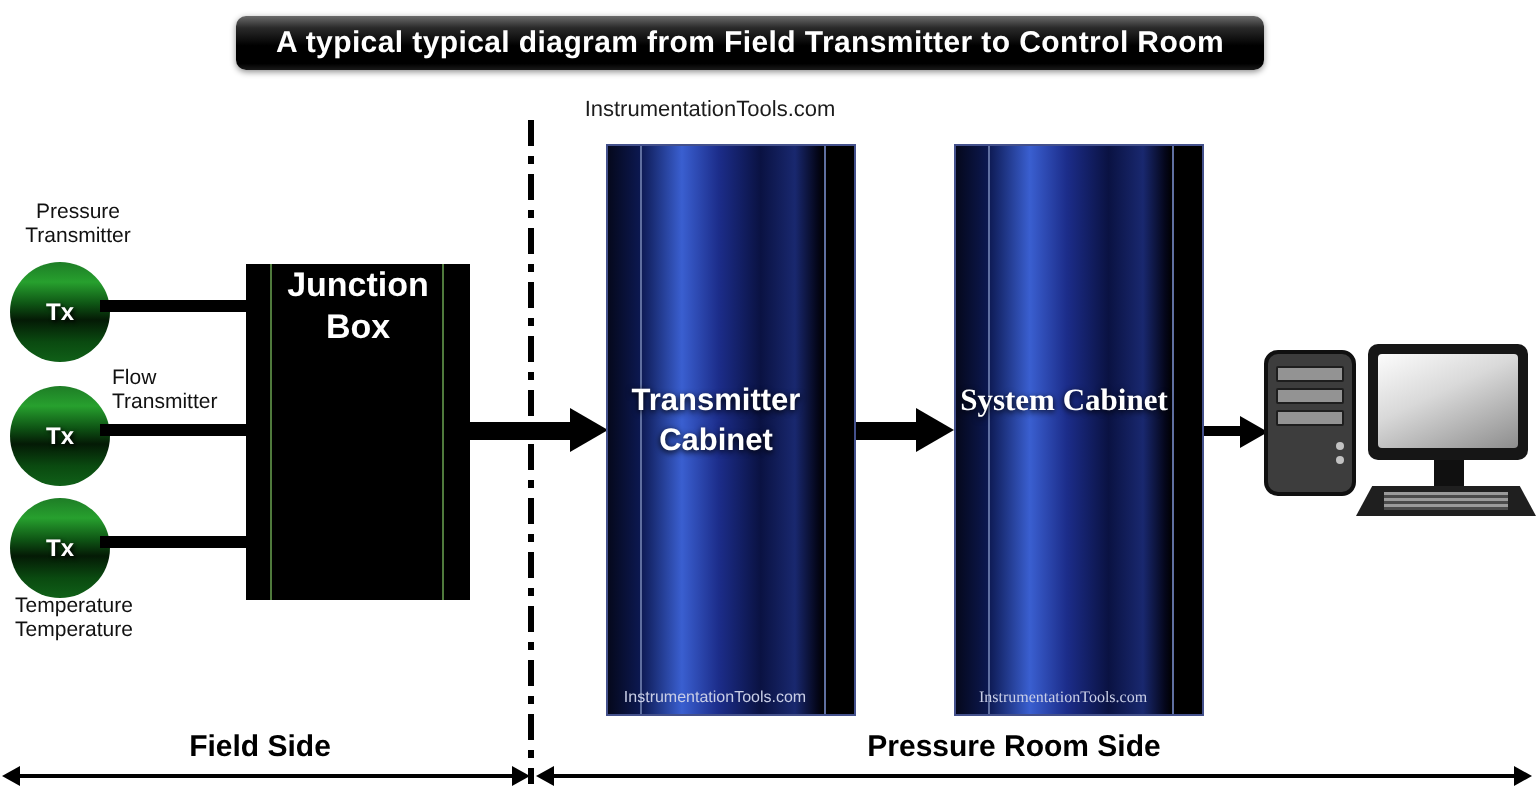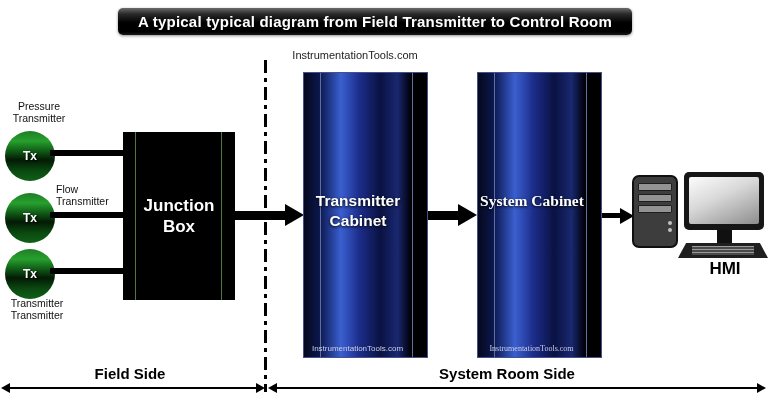--- a/index.html
+++ b/index.html
@@ -20,21 +20,21 @@
   
   .tx-circle { width:50px; height:50px; border-radius:50%;
     background:linear-gradient(180deg,#1e7d26 0%,#27a02e 20%,#0e5414 42%,#041a05 58%,#0a4a10 80%,#106018 100%);
     display:flex; align-items:center; justify-content:center;
     color:#fff; font-weight:bold; font-size:12px; text-shadow:1px 1px 2px #000; }
   .tx-label { font-size:10.5px; line-height:12px; color:#111; }
   .wire-pair { height:6px; background:#fff; border-top:3px solid #000; border-bottom:3px solid #000; width:74px; left:50px; }
 
   
   .junction-box { left:123px; top:132px; width:112px; height:168px; background:#000;
-    display:flex; align-items:center; justify-content:center; text-align:center;
+    display:flex; align-items:flex-start; justify-content:center; text-align:center;
     color:#fff; font-weight:bold; font-size:17px; line-height:1.25; }
   .jb-line { top:0; bottom:0; width:1px; background:#4f7a3c; }
 
   
   .divider { left:264px; top:60px; width:3px; height:332px;
     background:repeating-linear-gradient(180deg,#000 0px,#000 13px,transparent 13px,transparent 18px,#000 18px,#000 22px,transparent 22px,transparent 27px); }
 
   
   .thick-arrow { height:9px; background:#000; top:211px; }
   .thick-arrow::after { content:""; position:absolute; right:-19px; top:-7px;
@@ -78,21 +78,21 @@
 </head>
 <body>
 
 <div class="canvas">
 
   <div class="abs title-bar">A typical typical diagram from Field Transmitter to Control Room</div>
   <div class="abs watermark-top">InstrumentationTools.com</div>
 
   <div class="abs tx-label" style="left:56px; top:183px; width:66px; text-align:left;">Flow Transmitter</div>
   <div class="abs tx-label" style="left:8px; top:100px; width:62px; text-align:center;">Pressure Transmitter</div>
-  <div class="abs tx-label" style="left:0px; top:297px; width:74px; text-align:center;">Transmitter Transmitter</div>
+  <div class="abs tx-label" style="left:0px; top:297px; width:74px; text-align:center;">Temperature Temperature</div>
 
   <div class="abs tx-circle" style="left:5px; top:131px;">
     <span>Tx</span>
   </div>
   <div class="abs tx-circle" style="left:5px; top:193px;">
     <span>Tx</span>
   </div>
   <div class="abs tx-circle" style="left:5px; top:249px;">
     <span>Tx</span>
   </div>
@@ -134,20 +134,19 @@
     <div class="abs dot" style="top:44px;"></div>
     <div class="abs dot" style="top:51px;"></div>
   </div>
   <div class="abs monitor">
     <div class="screen"></div>
   </div>
   <div class="abs stand"></div>
   <div class="abs keyboard">
     <div class="keys"></div>
   </div>
-  <div class="abs hmi-label">HMI</div>
 
   <div class="abs zone-label" style="left:60px; width:140px;">Field Side</div>
-  <div class="abs zone-label" style="left:417px; width:180px;">System Room Side</div>
+  <div class="abs zone-label" style="left:417px; width:180px;">Pressure Room Side</div>
   <div class="abs zone-arrow" style="left:10px; width:246px;"></div>
   <div class="abs zone-arrow" style="left:277px; width:480px;"></div>
 
 </div>
 
 </body></html>

